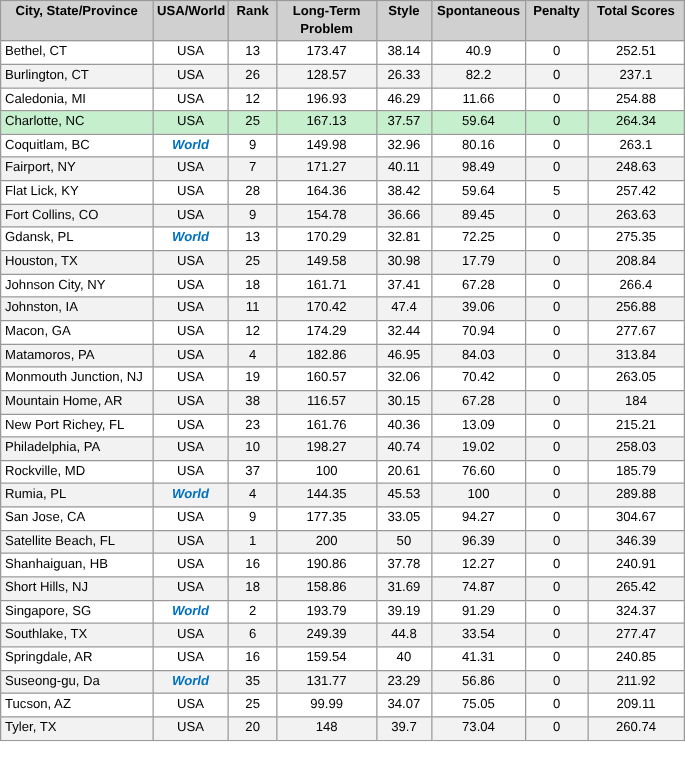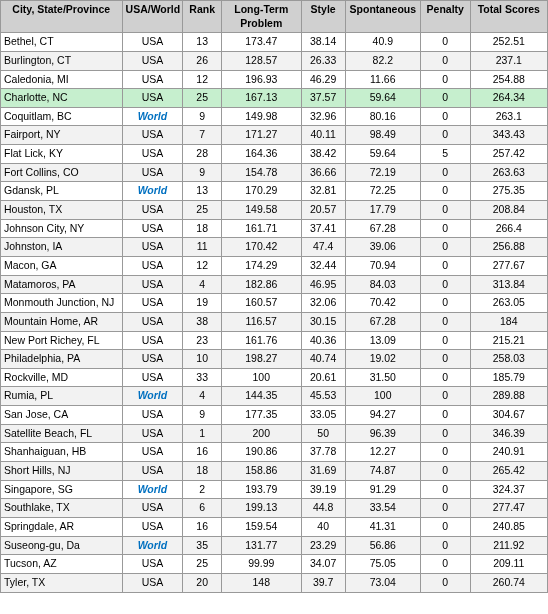--- a/index.html
+++ b/index.html
@@ -135,58 +135,58 @@
     <td class="num">263.1</td>
   </tr>
       <tr>
     <td class="city">Fairport, NY</td>
     <td class="num"><span class="usa">USA</span></td>
     <td class="num">7</td>
     <td class="num">171.27</td>
     <td class="num">40.11</td>
     <td class="num">98.49</td>
     <td class="num">0</td>
-    <td class="num">343.43</td>
+    <td class="num">248.63</td>
   </tr>
       <tr>
     <td class="city">Flat Lick, KY</td>
     <td class="num"><span class="usa">USA</span></td>
     <td class="num">28</td>
     <td class="num">164.36</td>
     <td class="num">38.42</td>
     <td class="num">59.64</td>
     <td class="num">5</td>
     <td class="num">257.42</td>
   </tr>
       <tr>
     <td class="city">Fort Collins, CO</td>
     <td class="num"><span class="usa">USA</span></td>
     <td class="num">9</td>
     <td class="num">154.78</td>
     <td class="num">36.66</td>
-    <td class="num">72.19</td>
+    <td class="num">89.45</td>
     <td class="num">0</td>
     <td class="num">263.63</td>
   </tr>
       <tr>
     <td class="city">Gdansk, PL</td>
     <td class="num"><span class="world">World</span></td>
     <td class="num">13</td>
     <td class="num">170.29</td>
     <td class="num">32.81</td>
     <td class="num">72.25</td>
     <td class="num">0</td>
     <td class="num">275.35</td>
   </tr>
       <tr>
     <td class="city">Houston, TX</td>
     <td class="num"><span class="usa">USA</span></td>
     <td class="num">25</td>
     <td class="num">149.58</td>
-    <td class="num">20.57</td>
+    <td class="num">30.98</td>
     <td class="num">17.79</td>
     <td class="num">0</td>
     <td class="num">208.84</td>
   </tr>
       <tr>
     <td class="city">Johnson City, NY</td>
     <td class="num"><span class="usa">USA</span></td>
     <td class="num">18</td>
     <td class="num">161.71</td>
     <td class="num">37.41</td>
@@ -260,24 +260,24 @@
     <td class="num">10</td>
     <td class="num">198.27</td>
     <td class="num">40.74</td>
     <td class="num">19.02</td>
     <td class="num">0</td>
     <td class="num">258.03</td>
   </tr>
       <tr>
     <td class="city">Rockville, MD</td>
     <td class="num"><span class="usa">USA</span></td>
-    <td class="num">33</td>
+    <td class="num">37</td>
     <td class="num">100</td>
     <td class="num">20.61</td>
-    <td class="num">31.50</td>
+    <td class="num">76.60</td>
     <td class="num">0</td>
     <td class="num">185.79</td>
   </tr>
       <tr>
     <td class="city">Rumia, PL</td>
     <td class="num"><span class="world">World</span></td>
     <td class="num">4</td>
     <td class="num">144.35</td>
     <td class="num">45.53</td>
     <td class="num">100</td>
@@ -331,21 +331,21 @@
     <td class="num">193.79</td>
     <td class="num">39.19</td>
     <td class="num">91.29</td>
     <td class="num">0</td>
     <td class="num">324.37</td>
   </tr>
       <tr>
     <td class="city">Southlake, TX</td>
     <td class="num"><span class="usa">USA</span></td>
     <td class="num">6</td>
-    <td class="num">199.13</td>
+    <td class="num">249.39</td>
     <td class="num">44.8</td>
     <td class="num">33.54</td>
     <td class="num">0</td>
     <td class="num">277.47</td>
   </tr>
       <tr>
     <td class="city">Springdale, AR</td>
     <td class="num"><span class="usa">USA</span></td>
     <td class="num">16</td>
     <td class="num">159.54</td>

